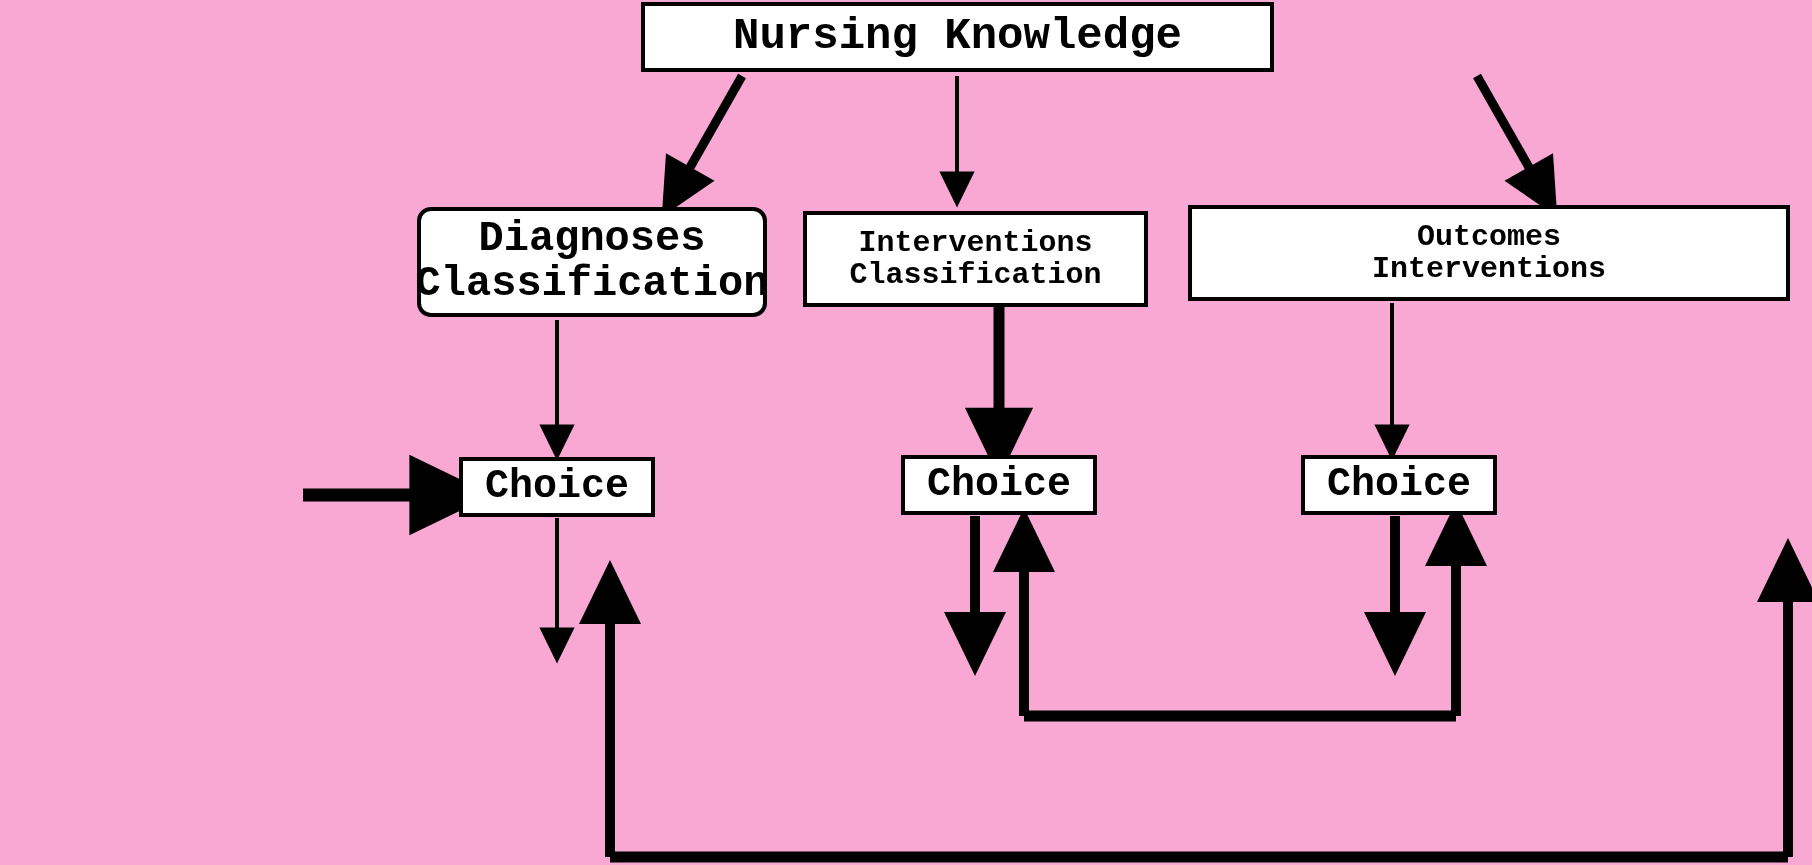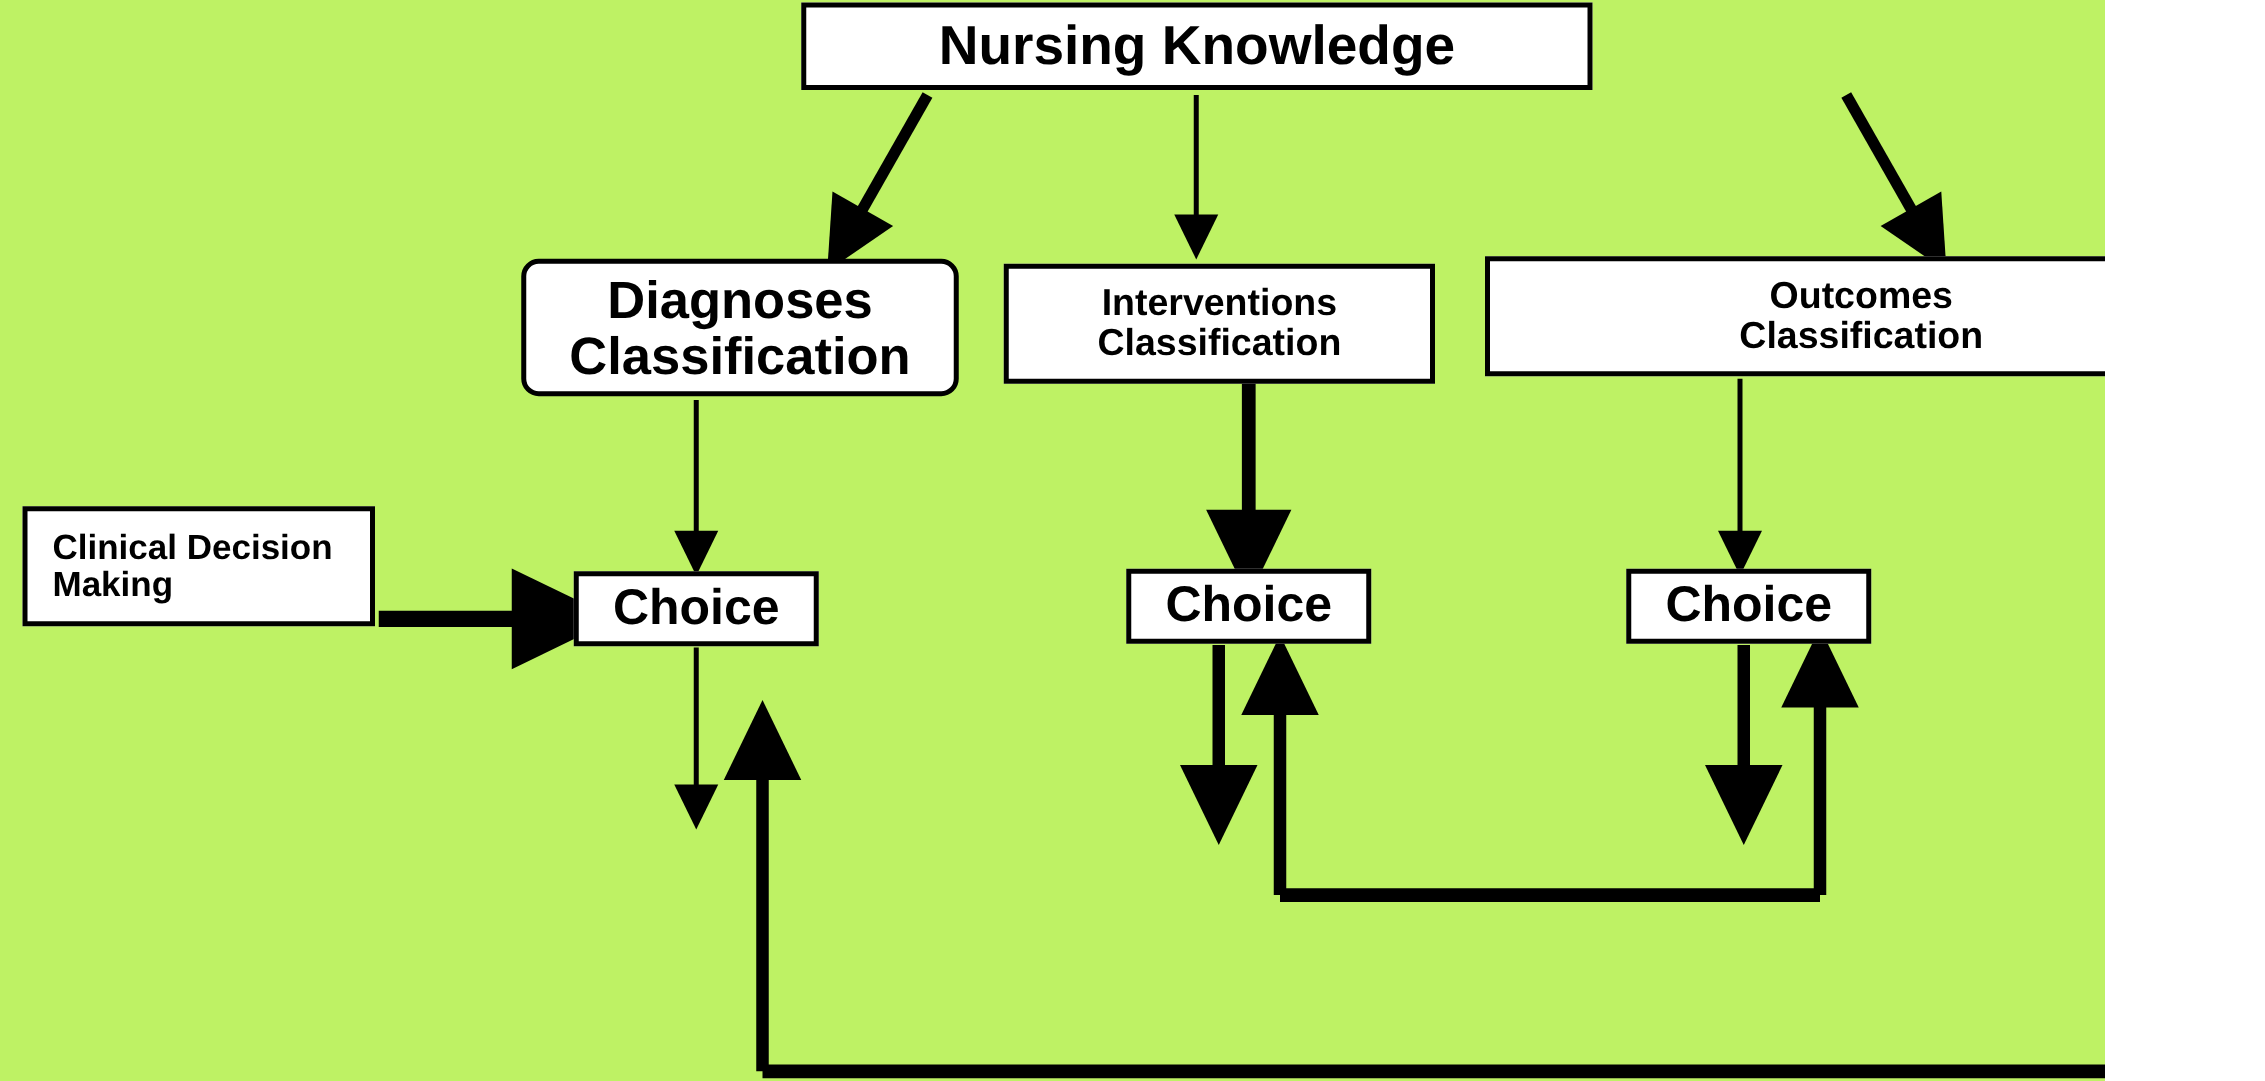--- a/index.html
+++ b/index.html
@@ -2,25 +2,25 @@
 <html><head>
 <meta charset="utf-8">
 <style>
   html, body {
     margin: 0;
     padding: 0;
     background: #ffffff;
   }
   #canvas {
     position: relative;
-    width: 1684px;
+    width: 1812px;
     height: 865px;
-    background: #bef264;
+    background: #f9a8d4;
     overflow: hidden;
-    font-family: Liberation Sans, sans-serif;
+    font-family: Liberation Mono, monospace;
   }
   .node {
     position: absolute;
     box-sizing: border-box;
     background: #ffffff;
     border: 4px solid #000000;
     display: flex;
     align-items: center;
     justify-content: center;
     color: #000000;
@@ -133,27 +133,23 @@
 Classification</span>
   </div>
 
   <div class="node" id="node-interventions">
     <span class="node-text">Interventions
 Classification</span>
   </div>
 
   <div class="node" id="node-outcomes">
     <span class="node-text">Outcomes
-Classification</span>
+Interventions</span>
   </div>
 
-  <div class="node" id="node-clinical-decision">
-    <span class="node-text">Clinical Decision
-Making</span>
-  </div>
 
   <div class="node" id="node-choice-1">
     <span class="node-text">Choice</span>
   </div>
 
   <div class="node" id="node-choice-2">
     <span class="node-text">Choice</span>
   </div>
 
   <div class="node" id="node-choice-3">

